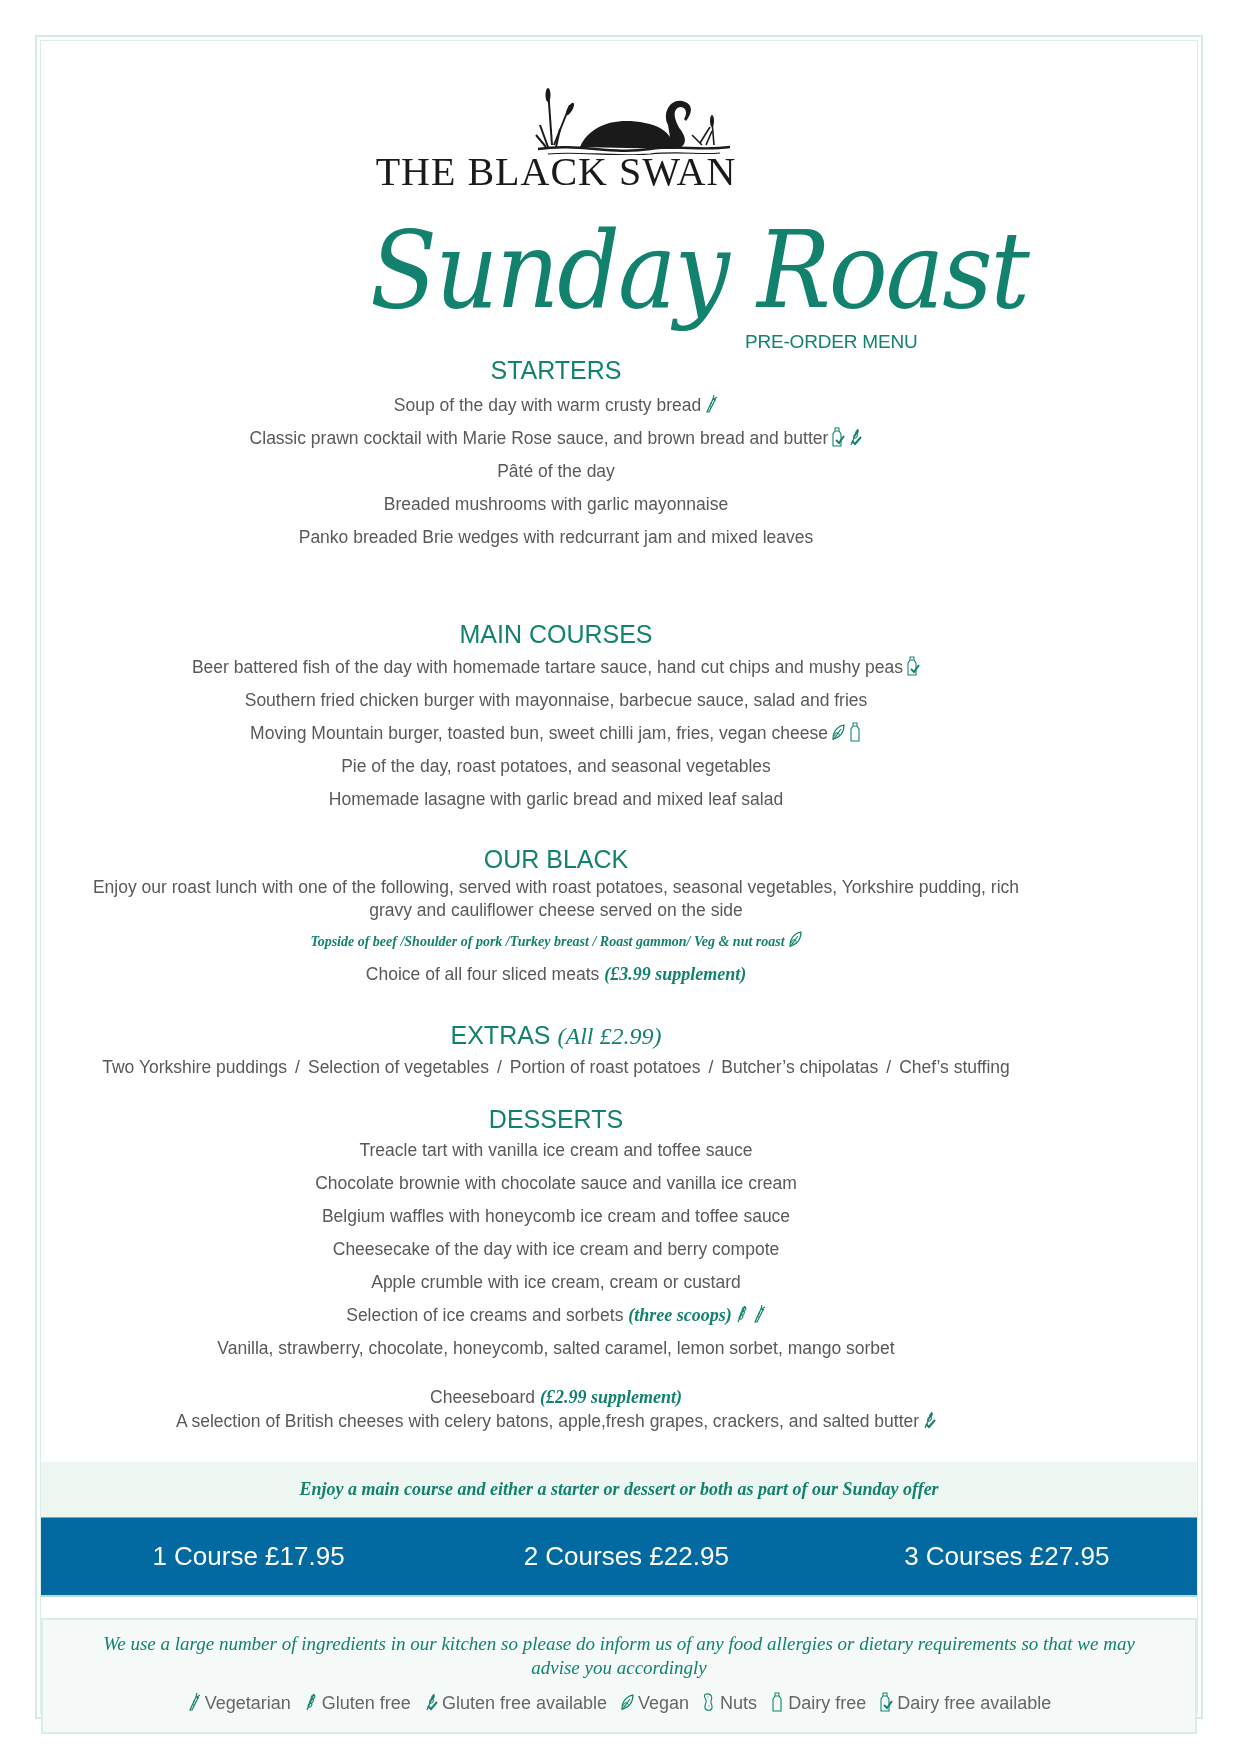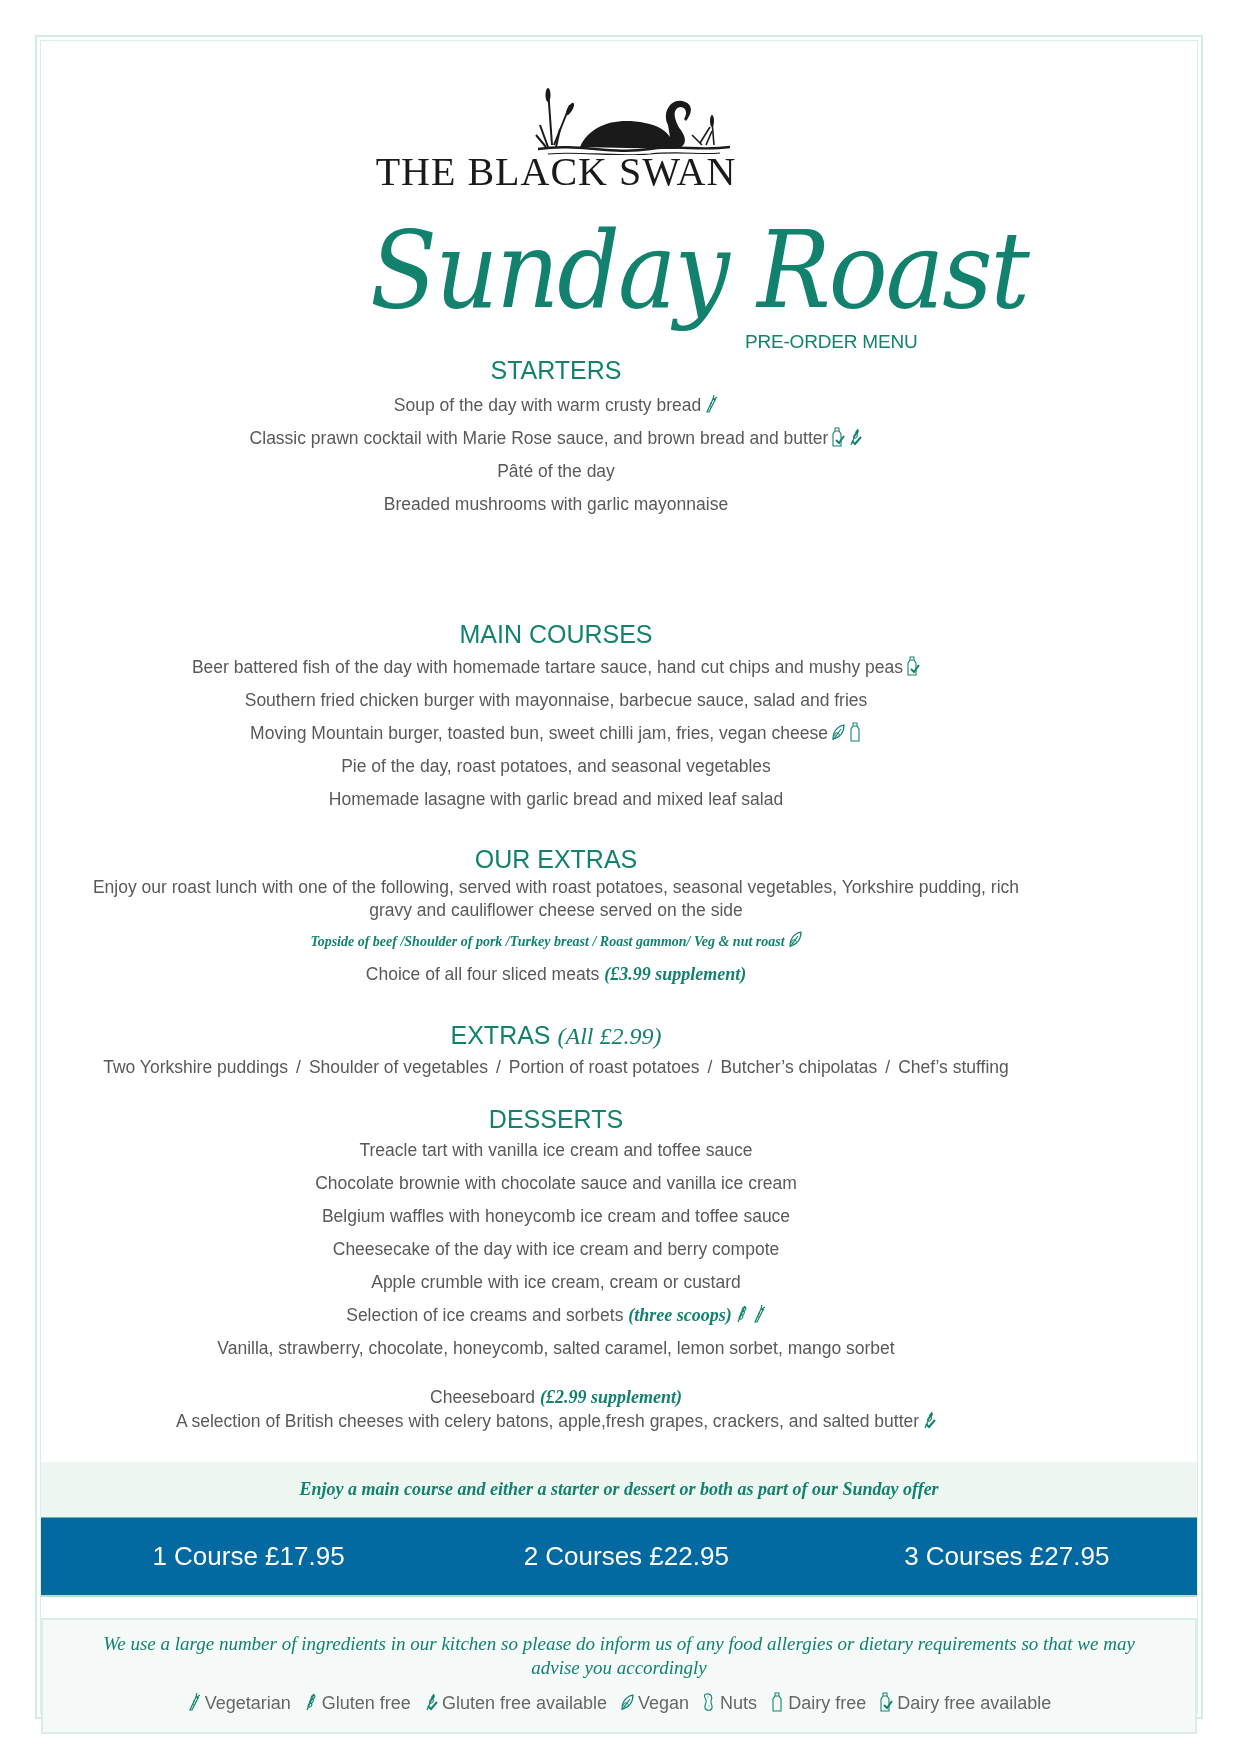--- a/index.html
+++ b/index.html
@@ -126,20 +126,21 @@
     <div class="item"><span>Soup of the day with warm crusty bread</span><span class="ic"><svg>
             <use href="#i-veg"></use>
           </svg></span></div>
     <div class="item"><span>Classic prawn cocktail with Marie Rose sauce, and brown bread and butter</span><span class="ic"><svg>
             <use href="#i-dfa"></use>
           </svg></span><span class="ic"><svg>
             <use href="#i-gfa"></use>
           </svg></span></div>
     <div class="item">Pâté of the day</div>
     <div class="item">Breaded mushrooms with garlic mayonnaise</div>
+    <div class="item">Panko breaded Brie wedges with redcurrant jam and mixed leaves</div>
   </div>
 </div>
 
 <div class="center" style="top:619px;">
   <div class="sec-title">MAIN COURSES</div>
   <div style="margin-top:2px;">
     <div class="item"><span>Beer battered fish of the day with homemade tartare sauce, hand cut chips and mushy peas</span><span class="ic"><svg>
             <use href="#i-dfa"></use>
           </svg></span></div>
     <div class="item">Southern fried chicken burger with mayonnaise, barbecue sauce, salad and fries</div>
@@ -147,32 +148,32 @@
             <use href="#i-vegan"></use>
           </svg></span><span class="ic"><svg>
             <use href="#i-df"></use>
           </svg></span></div>
     <div class="item">Pie of the day, roast potatoes, and seasonal vegetables</div>
     <div class="item">Homemade lasagne with garlic bread and mixed leaf salad</div>
   </div>
 </div>
 
 <div class="center" style="top:844px;">
-  <div class="sec-title">OUR EXTRAS</div>
+  <div class="sec-title">OUR BLACK</div>
   <div class="para" style="margin-top:2px;">Enjoy our roast lunch with one of the following, served with roast potatoes, seasonal vegetables, Yorkshire pudding, rich gravy and cauliflower cheese served on the side</div>
   <div class="roast-list" style="margin-top:3px;"><span>Topside of beef /Shoulder of pork /Turkey breast / Roast gammon/ Veg &amp; nut roast</span><span class="ic"><svg>
           <use href="#i-vegan"></use>
         </svg></span></div>
   <div class="item"><span>Choice of all four sliced meats</span> <span class="note">(£3.99 supplement)</span></div>
 </div>
 
 <div class="center" style="top:1020px;">
   <div class="sec-title"><span>EXTRAS</span> <span class="ital">(All £2.99)</span></div>
   <div class="extras-row">
-    <span>Two Yorkshire puddings</span><span class="sep">/</span><span>Shoulder of vegetables</span><span class="sep">/</span><span>Portion of roast potatoes</span><span class="sep">/</span><span>Butcher’s chipolatas</span><span class="sep">/</span><span>Chef’s stuffing</span>
+    <span>Two Yorkshire puddings</span><span class="sep">/</span><span>Selection of vegetables</span><span class="sep">/</span><span>Portion of roast potatoes</span><span class="sep">/</span><span>Butcher’s chipolatas</span><span class="sep">/</span><span>Chef’s stuffing</span>
   </div>
 </div>
 
 <div class="center" style="top:1104px;">
   <div class="sec-title">DESSERTS</div>
   <div style="margin-top:0px;">
     <div class="item">Treacle tart with vanilla ice cream and toffee sauce</div>
     <div class="item">Chocolate brownie with chocolate sauce and vanilla ice cream</div>
     <div class="item">Belgium waffles with honeycomb ice cream and toffee sauce</div>
     <div class="item">Cheesecake of the day with ice cream and berry compote</div>

